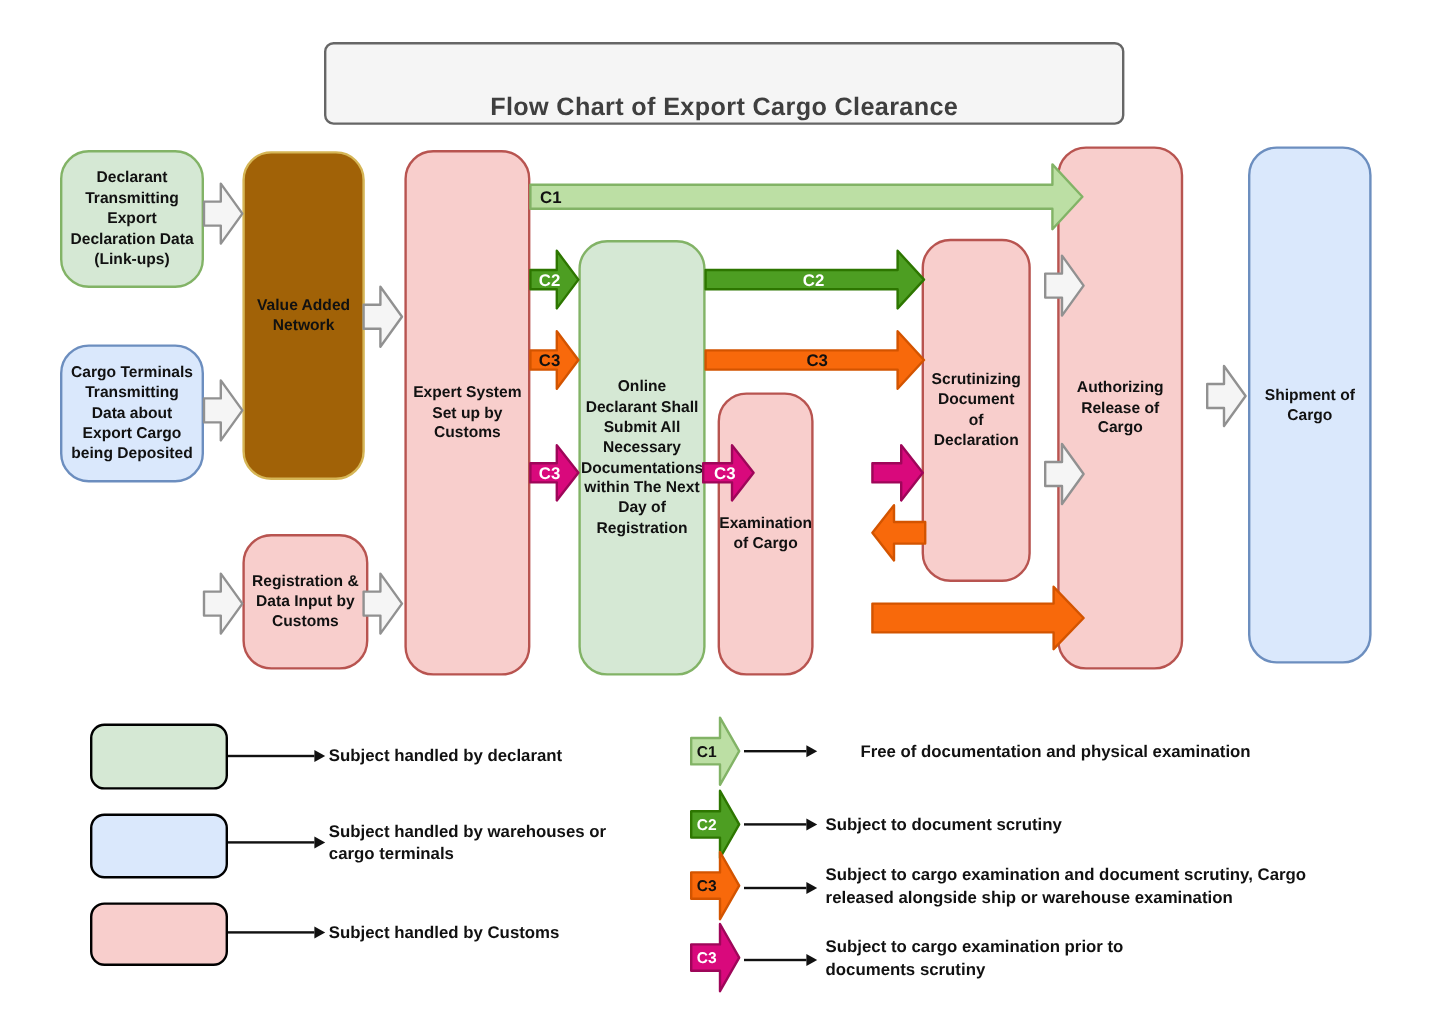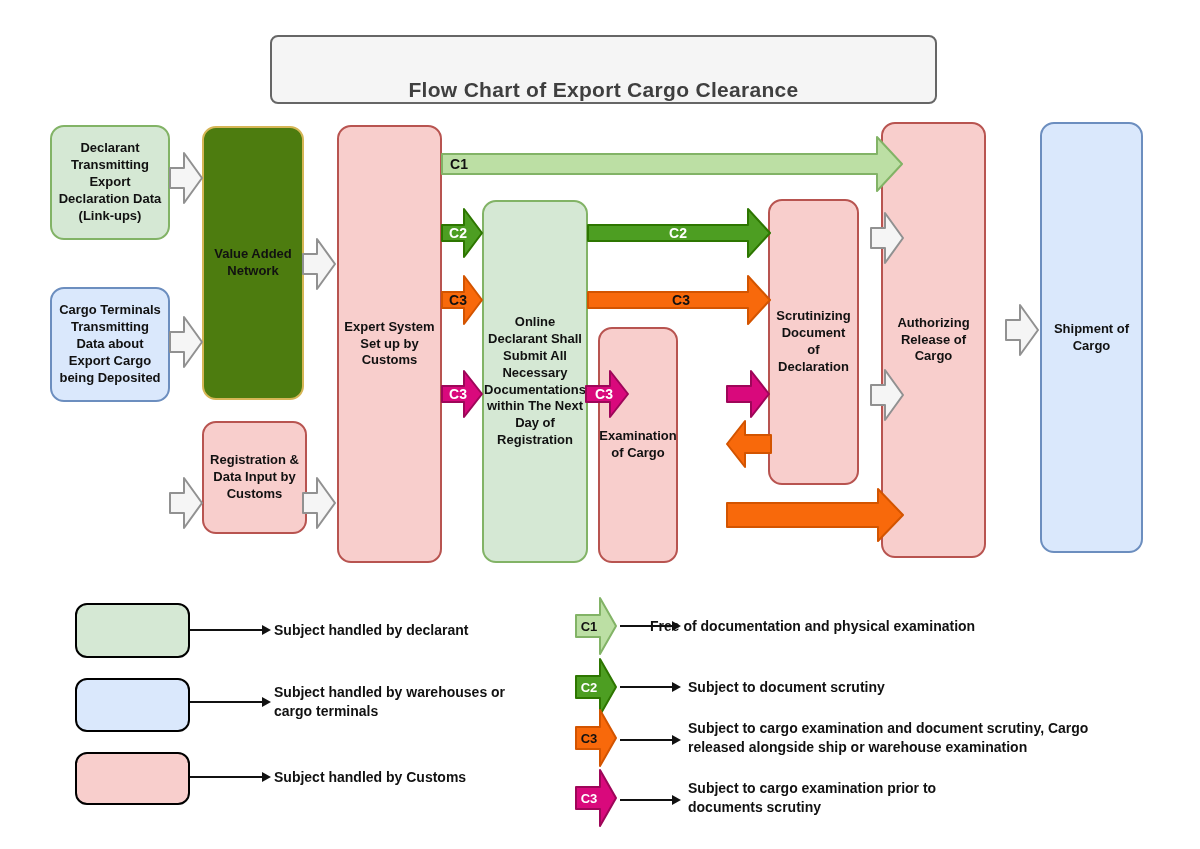--- a/index.html
+++ b/index.html
@@ -2,27 +2,27 @@
 <html><head>
 <meta charset="utf-8">
 <style>
   html,body{margin:0;padding:0;background:#fff;}
   .canvas{position:relative;width:1200px;height:849px;background:#fff;
           font-family:"Liberation Sans",sans-serif;overflow:hidden;}
   .title-box{position:absolute;left:270px;top:35px;width:663px;height:65px;
              background:#f5f5f5;border:2px solid #666;border-radius:8px;
              display:flex;align-items:flex-end;justify-content:center;}
   .title-box span{font-size:21px;font-weight:700;color:#3f3f3f;letter-spacing:.3px;}
-  .node{position:absolute;border:2px solid;border-radius:14px;box-sizing:border-box;
+  .node{position:absolute;border:2px solid;border-radius:24px;box-sizing:border-box;
         display:flex;align-items:center;justify-content:center;text-align:center;
         font-size:13px;font-weight:700;color:#111;line-height:1.3;padding:4px;}
   .green{background:#d5e8d4;border-color:#82b366;}
   .blue{background:#dae8fc;border-color:#6c8ebf;}
   .pink{background:#f8cecc;border-color:#b85450;}
-  .yellow{background:#4d7c0f;border-color:#d6b656;}
+  .yellow{background:#a16207;border-color:#d6b656;}
   svg.arr{position:absolute;overflow:visible;}
   .p-grey{fill:#f5f5f5;stroke:#919191;stroke-width:2;stroke-linejoin:round;}
   .p-c1{fill:#bcdfa4;stroke:#82b366;stroke-width:2;stroke-linejoin:round;}
   .p-c2{fill:#4d9e22;stroke:#2d7600;stroke-width:2;stroke-linejoin:round;}
   .p-c3o{fill:#f8690b;stroke:#d35400;stroke-width:2;stroke-linejoin:round;}
   .p-c3m{fill:#d9097c;stroke:#9e0659;stroke-width:2;stroke-linejoin:round;}
   .alabel{position:absolute;transform:translate(-50%,-50%);font-size:14px;font-weight:700;
           white-space:nowrap;}
   .alabel.w{color:#fff;} .alabel.k{color:#111;}
   .lline{position:absolute;height:2px;background:#111;}
@@ -47,21 +47,21 @@
 
   <div class="node blue" style="left:50px;top:287px;width:120px;height:115px">
     <span>Cargo Terminals Transmitting Data about Export Cargo being Deposited</span>
     </div>
 
 
   <div class="node yellow" style="left:202px;top:126px;width:102px;height:274px">
     <span>Value Added Network</span>
     </div>
 
-  <div class="node pink" style="left:202px;top:421px;width:105px;height:113px">
+  <div class="node pink" style="left:202px;top:445px;width:105px;height:113px">
     <span>Registration &amp; Data Input by Customs</span>
     </div>
 
   <div class="node pink" style="left:337px;top:125px;width:105px;height:438px">
     <span>Expert System Set up by Customs</span>
     </div>
 
   <div class="node green" style="left:482px;top:200px;width:106px;height:363px">
     <span>Online Declarant Shall Submit All Necessary Documentations within The Next Day of Registration</span>
     </div>
@@ -162,21 +162,21 @@
   <div class="lline" style="left:190px;top:776px;width:72px"></div>
   <div class="lhead" style="left:262px;top:772px"></div>
   <div class="ltext" style="left:274px;top:777px">Subject handled by Customs</div>
 
   <svg class="arr" style="left:576px;top:598px" width="40" height="56">
     <polygon class="p-c1" points="0,17 24,17 24,0 40,28 24,56 24,39 0,39"></polygon>
     </svg>
   <span class="alabel k" style="left:589px;top:626px;font-size:13px">C1</span>
   <div class="lline" style="left:620px;top:625px;width:52px"></div>
   <div class="lhead" style="left:672px;top:621px"></div>
-  <div class="ltext" style="left:650px;top:626px">Free of documentation and physical examination</div>
+  <div class="ltext" style="left:717px;top:626px">Free of documentation and physical examination</div>
 
   <svg class="arr" style="left:576px;top:659px" width="40" height="56">
     <polygon class="p-c2" points="0,17 24,17 24,0 40,28 24,56 24,39 0,39"></polygon>
     </svg>
   <span class="alabel w" style="left:589px;top:687px;font-size:13px">C2</span>
   <div class="lline" style="left:620px;top:686px;width:52px"></div>
   <div class="lhead" style="left:672px;top:682px"></div>
   <div class="ltext" style="left:688px;top:687px">Subject to document scrutiny</div>
 
   <svg class="arr" style="left:576px;top:710px" width="40" height="56">

